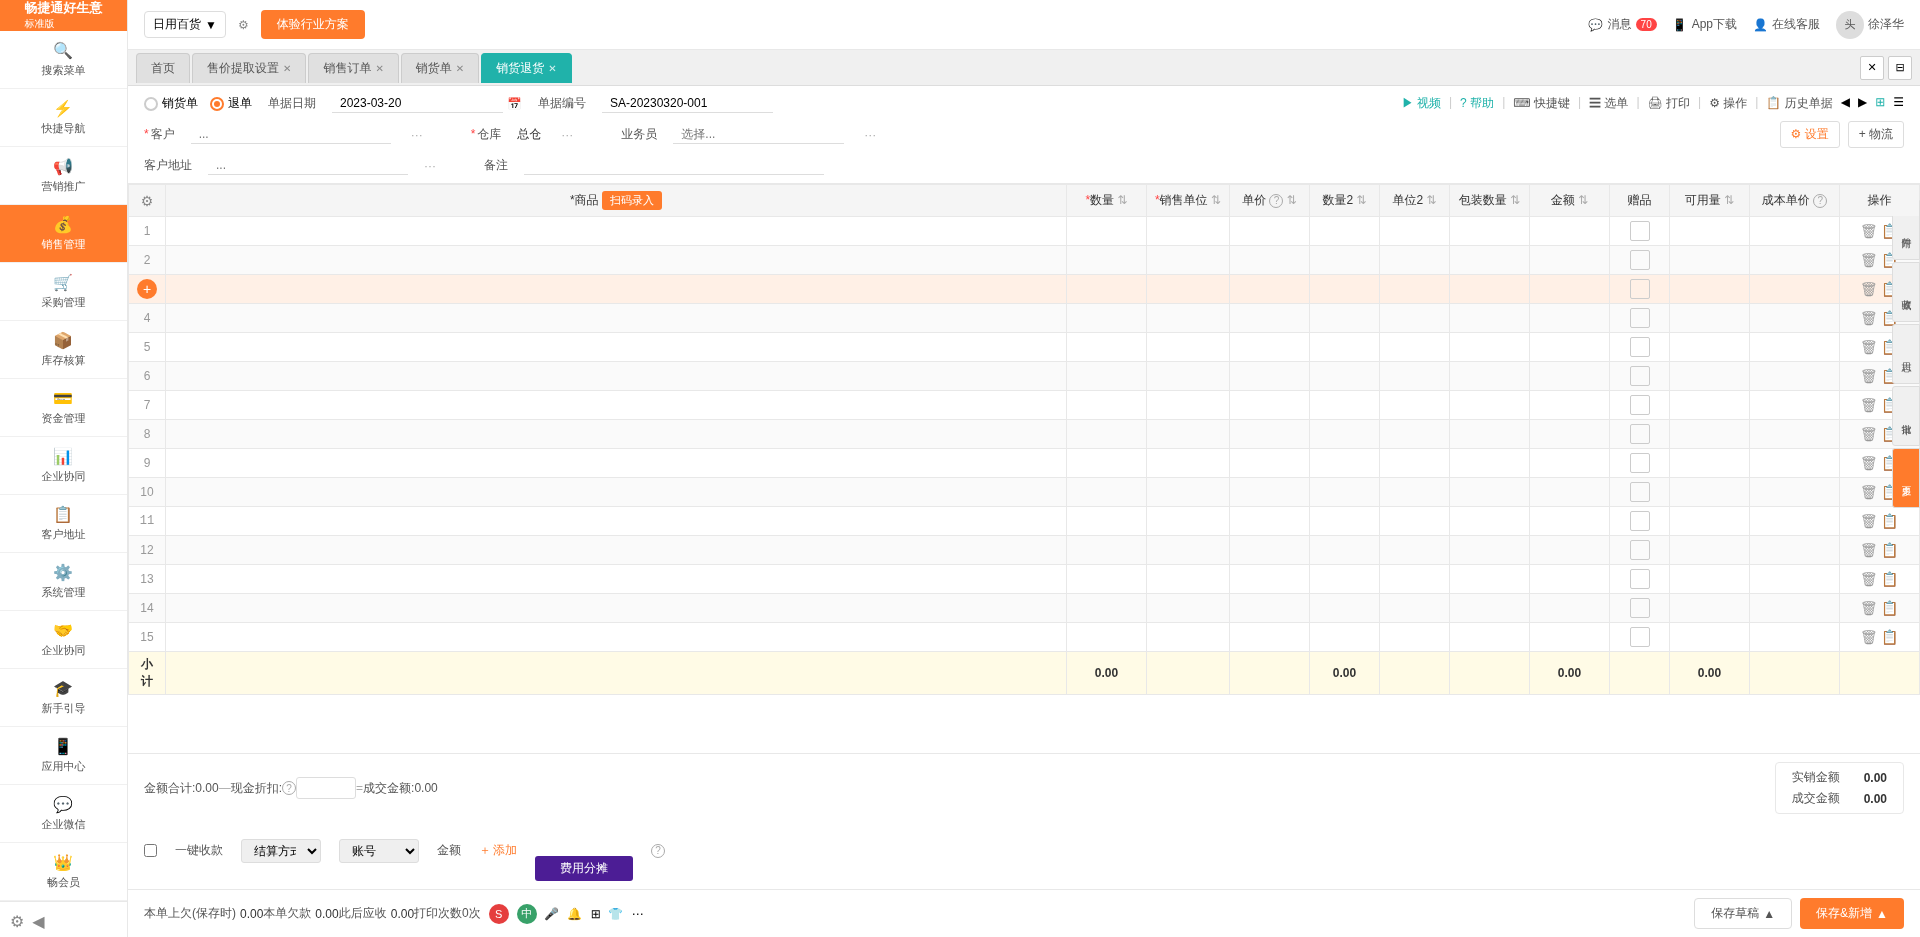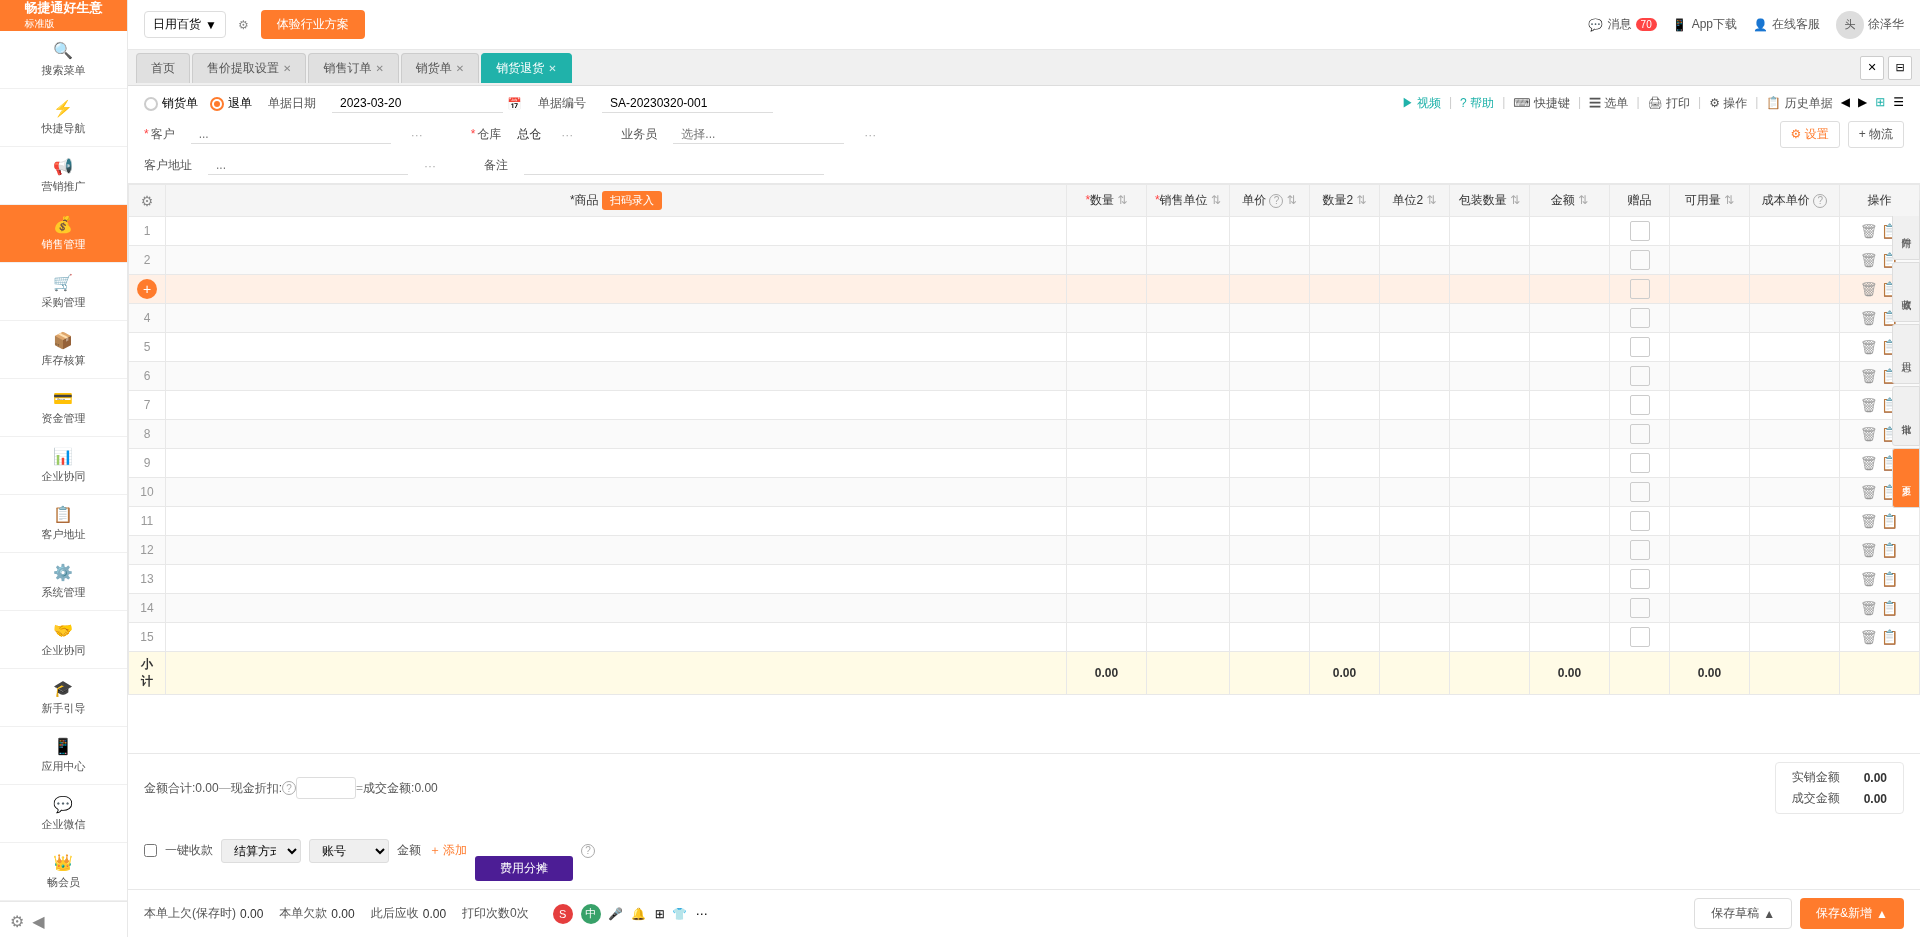--- a/index.html
+++ b/index.html
@@ -70,32 +70,32 @@
     .checkbox-cell { width: 20px; height: 20px; border: 1px solid #ccc; display: inline-block; border-radius: 2px; vertical-align: middle; }
     .btn-scan { background: #ff7b2c; color: #fff; border: none; border-radius: 3px; padding: 2px 8px; font-size: 11px; cursor: pointer; }
     .action-btn { background: none; border: none; cursor: pointer; color: #999; font-size: 14px; padding: 2px; }
     .settings-icon { color: #888; cursor: pointer; font-size: 14px; }
     .plus-btn { width: 20px; height: 20px; border-radius: 50%; background: #ff7b2c; color: #fff; display: flex; align-items: center; justify-content: center; font-size: 14px; cursor: pointer; }
     .subtotal-row td { background: #fffbe6 !important; font-weight: bold; }
 
     
     .footer { border-top: 1px solid #e8e8e8; padding: 8px 16px; background: #fff; }
     .footer-row1 { display: flex; align-items: center; margin-bottom: 6px; color: #555; }
-    .footer-row2 { display: flex; align-items: center; gap: 8px; }
+    .footer-row2 { display: flex; align-items: center; gap: 18px; }
     .footer-input { border: 1px solid #ddd; border-radius: 3px; padding: 3px 8px; width: 80px; font-size: 12px; }
     .footer-label { color: #555; white-space: nowrap; }
     .dash { color: #aaa; }
     .equals { color: #aaa; }
     .footer-total-box { margin-left: auto; background: #fff; border: 1px solid #e8e8e8; border-radius: 4px; padding: 6px 16px; text-align: right; }
     .footer-total-row { display: flex; align-items: center; justify-content: space-between; gap: 24px; font-size: 13px; }
     .footer-total-row + .footer-total-row { margin-top: 4px; }
     .footer-total-label { color: #555; }
     .footer-total-value { color: #333; font-weight: bold; }
 
-    .footer-bottom { display: flex; align-items: center; padding: 8px 16px; border-top: 1px solid #e8e8e8; background: #fff; gap: 16px; }
+    .footer-bottom { display: flex; align-items: center; padding: 8px 16px; border-top: 1px solid #e8e8e8; background: #fff; }
     .footer-bottom-item { display: flex; align-items: center; gap: 4px; color: #555; }
     .footer-bottom-item span.num { color: #333; }
     .save-draft-btn { background: #fff; border: 1px solid #ddd; border-radius: 4px; padding: 6px 16px; cursor: pointer; color: #555; font-size: 12px; display: flex; align-items: center; gap: 4px; }
     .save-new-btn { background: #ff7b2c; border: none; border-radius: 4px; padding: 6px 16px; cursor: pointer; color: #fff; font-size: 12px; display: flex; align-items: center; gap: 4px; }
     .footer-btns { margin-left: auto; display: flex; gap: 8px; }
     .print-info { color: #555; }
 
     
     .right-panel { position: fixed; right: 0; top: 200px; display: flex; flex-direction: column; gap: 2px; }
     .right-panel-btn { width: 28px; background: #f0f0f0; border: 1px solid #ddd; border-radius: 3px 0 0 3px; padding: 6px 4px; cursor: pointer; color: #555; font-size: 10px; text-align: center; writing-mode: vertical-rl; display: flex; align-items: center; justify-content: center; height: 60px; }
@@ -527,21 +527,21 @@
               <td></td>
               <td></td>
               <td></td>
               <td></td>
               <td><span class="checkbox-cell"></span></td>
               <td></td>
               <td></td>
               <td><button class="action-btn">🗑</button><button class="action-btn">📋</button></td>
             </tr>
             <tr>
-              <td style="color: rgb(153, 153, 153); text-align: center;">11</td>
+              <td style="color: rgb(153, 153, 153); text-align: center; font-family: Liberation Mono, monospace;">11</td>
               <td style="text-align: left;"></td>
               <td></td>
               <td></td>
               <td></td>
               <td></td>
               <td></td>
               <td></td>
               <td></td>
               <td><span class="checkbox-cell"></span></td>
               <td></td>

